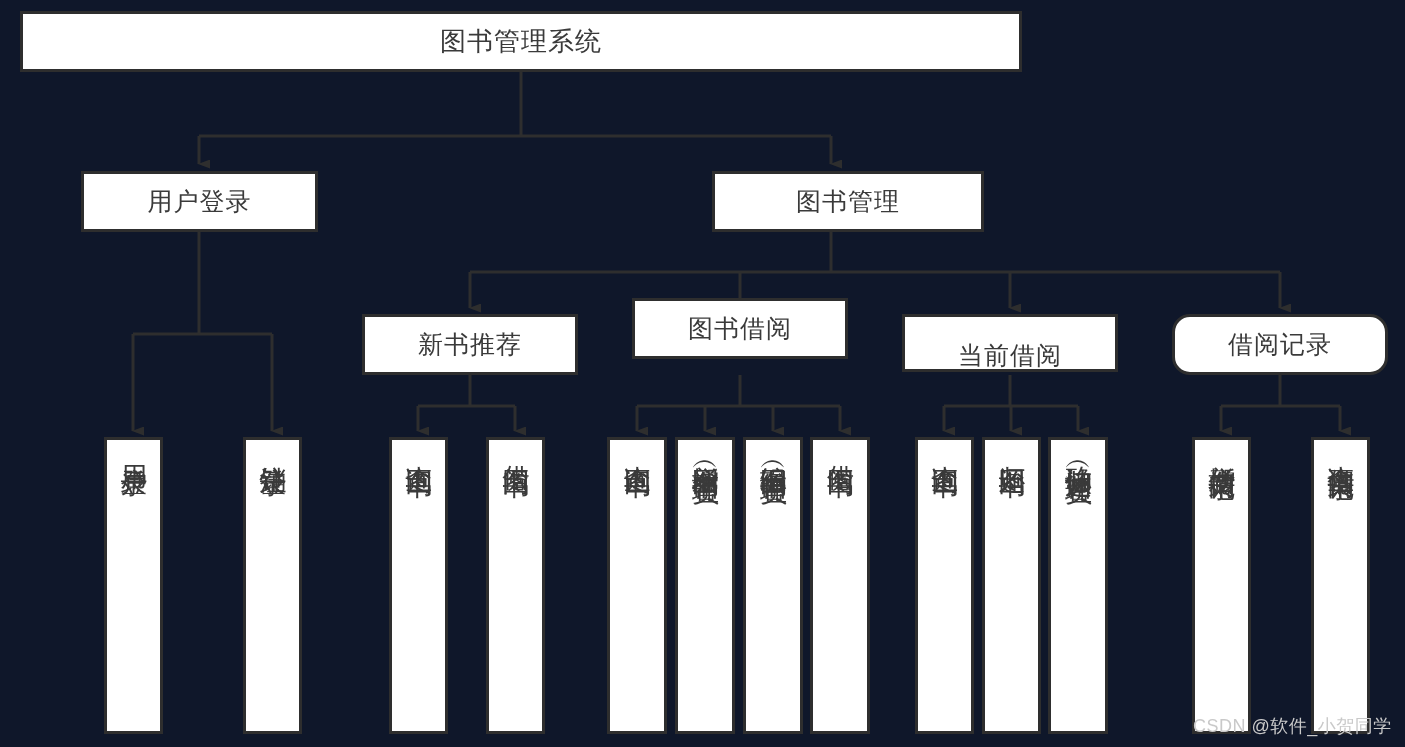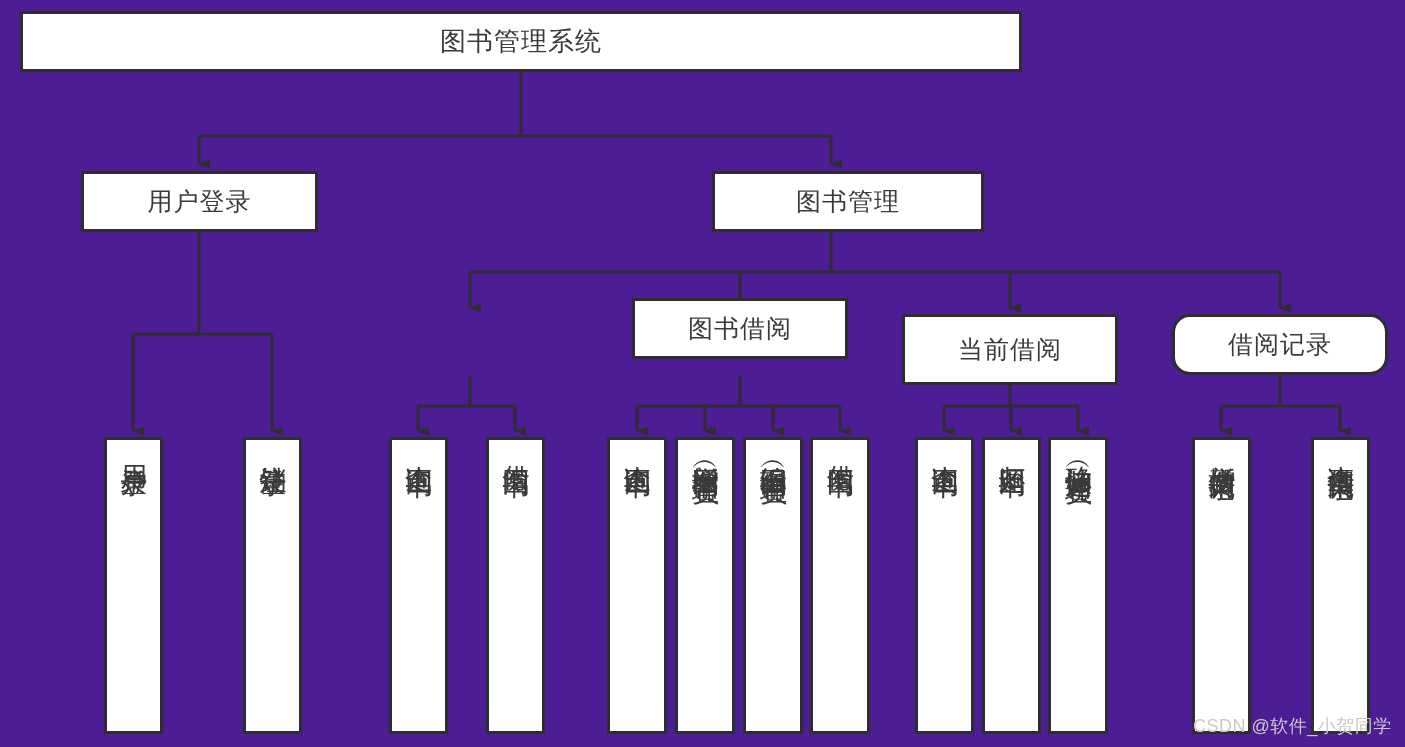--- a/index.html
+++ b/index.html
@@ -4,21 +4,21 @@
 <style>
   html,body{margin:0;padding:0;background:#ffffff;}
   body{
     font-family:"Liberation Sans","DejaVu Sans",sans-serif;
     color:#3a3a3a;
   }
   #canvas{
     position:relative;
     width:1405px;
     height:747px;
-    background:#4c1d95;
+    background:#0f172a;
     overflow:hidden;
   }
   .node{
     position:absolute;
     box-sizing:border-box;
     border:3px solid #2e2e2e;
     background:#ffffff;
     display:flex;
     align-items:center;
     justify-content:center;
@@ -123,24 +123,27 @@
     <span class="lbl">图书管理系统</span>
   </div>
 
   <div class="node h" style="left:81px;top:171px;width:237px;height:61px;">
     <span class="lbl">用户登录</span>
   </div>
   <div class="node h" style="left:712px;top:171px;width:272px;height:61px;">
     <span class="lbl">图书管理</span>
   </div>
 
+  <div class="node h" style="left:362px;top:314px;width:216px;height:61px;">
+    <span class="lbl">新书推荐</span>
+  </div>
   <div class="node h" style="left:632px;top:298px;width:216px;height:61px;">
     <span class="lbl">图书借阅</span>
   </div>
-  <div class="node h" style="left:902px;top:314px;width:216px;height:71px;">
+  <div class="node h" style="left:902px;top:314px;width:216px;height:58px;align-items:flex-end;">
     <span class="lbl">当前借阅</span>
   </div>
   <div class="node h" style="left:1172px;top:314px;width:216px;height:61px;border-radius:18px;">
     <span class="lbl">借阅记录</span>
   </div>
 
   <div class="node v" style="left:104px;top:437px;width:59px;height:297px;">
     <span class="lbl">用户登录</span>
   </div>
   <div class="node v" style="left:243px;top:437px;width:59px;height:297px;">

